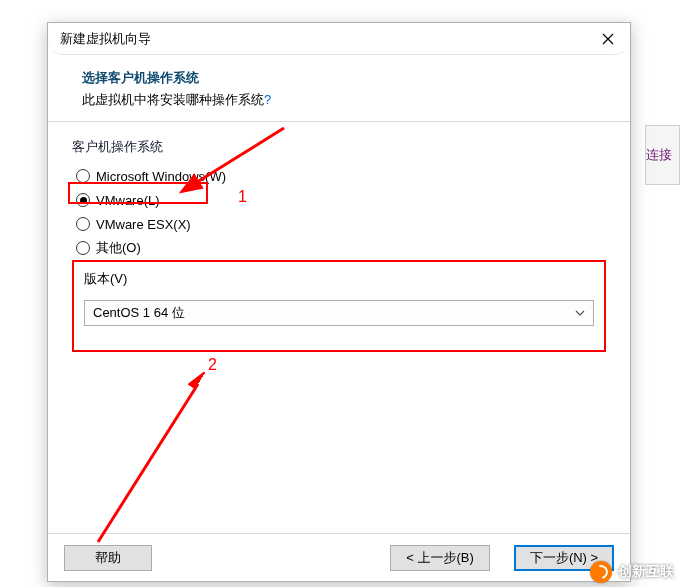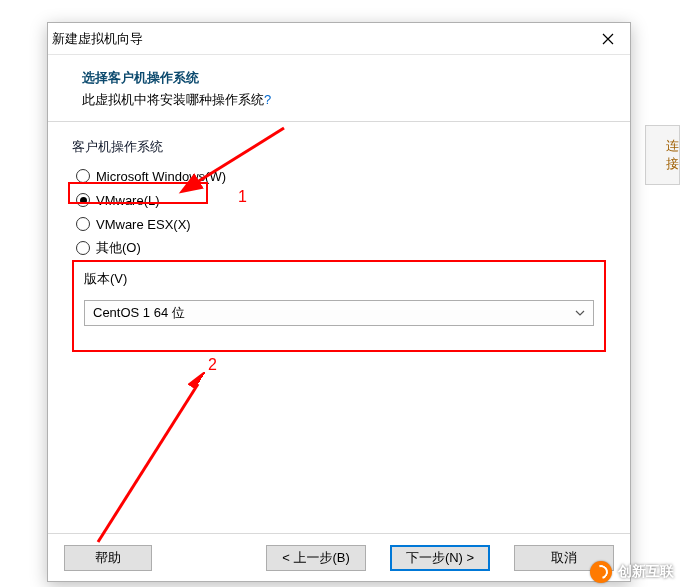--- a/index.html
+++ b/index.html
@@ -1,25 +1,25 @@
 <!DOCTYPE html>
 <html><head>
 <meta charset="utf-8">
 <style>
   * { box-sizing: border-box; margin: 0; padding: 0; }
   html, body { width: 680px; height: 587px; overflow: hidden; font-family: "Microsoft YaHei", "Segoe UI", sans-serif; font-size: 13px; background: #f0f0f0; }
   .backdrop { position: absolute; left: 0; top: 0; width: 680px; height: 587px; background: #ffffff; }
-  .right-panel { position: absolute; right: 0; top: 125px; width: 35px; height: 60px; background: #f5f5f5; border: 1px solid #d0d0d0; display: flex; align-items: center; justify-content: flex-start; padding-left: 20px; color: #a16207; }
+  .right-panel { position: absolute; right: 0; top: 125px; width: 35px; height: 60px; background: #f5f5f5; border: 1px solid #d0d0d0; display: flex; align-items: center; justify-content: flex-start; padding-left: 0; color: #701a75; }
   .dialog {
     position: absolute; left: 47px; top: 22px; width: 584px; height: 560px;
     background: #ffffff; border: 1px solid #b0b0b0;
     box-shadow: 0 4px 16px rgba(0,0,0,0.25);
     display: flex; flex-direction: column;
   }
-  .titlebar { height: 32px; display: flex; align-items: center; padding: 0 0 0 4px; border-bottom: 1px solid #e5e5e5; }
+  .titlebar { height: 32px; display: flex; align-items: center; padding: 0 0 0 12px; border-bottom: 1px solid #e5e5e5; border-radius: 15px; }
   .titlebar-title { flex: 1; color: #000; font-size: 13px; }
   .close-btn { width: 45px; height: 32px; display: flex; align-items: center; justify-content: center; cursor: pointer; }
   .close-btn svg { width: 12px; height: 12px; }
   .header-area { padding: 14px 24px 12px 34px; border-bottom: 1px solid #d9d9d9; }
   .header-title { font-weight: bold; font-size: 13px; color: #0c4a6e; }
   .header-sub { margin-top: 4px; font-size: 13px; color: #000; }
   .header-sub .q { color: #0066cc; }
   .content { flex: 1; padding: 16px 24px 8px 24px; position: relative; }
   .group-label { font-size: 13px; color: #0f172a; margin-bottom: 8px; }
   .radio-list { padding-left: 4px; }
@@ -132,21 +132,20 @@
       <line x1="10" y1="170" x2="110" y2="12" stroke="#ff0000" stroke-width="3" marker-end="url(#ah2)"></line>
     </svg>
 
   </div>
 
   <div class="footer">
     <button class="btn help">帮助</button>
     <div class="footer-spacer"></div>
     <button class="btn">&lt; 上一步(B)</button>
     <button class="btn default">下一步(N) &gt;</button>
-    <button class="btn">取消</button>
   </div>
 
 </div>
 
 <div class="watermark">
   <span class="watermark-icon"></span>
   <span>创新互联</span>
 </div>
 
 </body></html>

